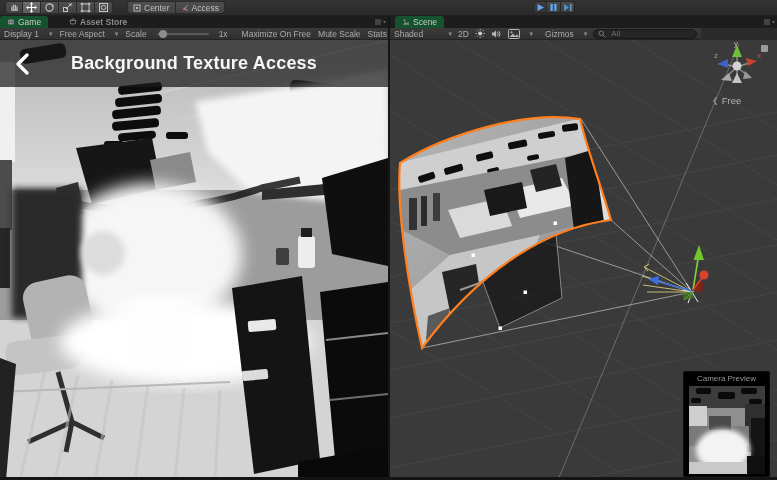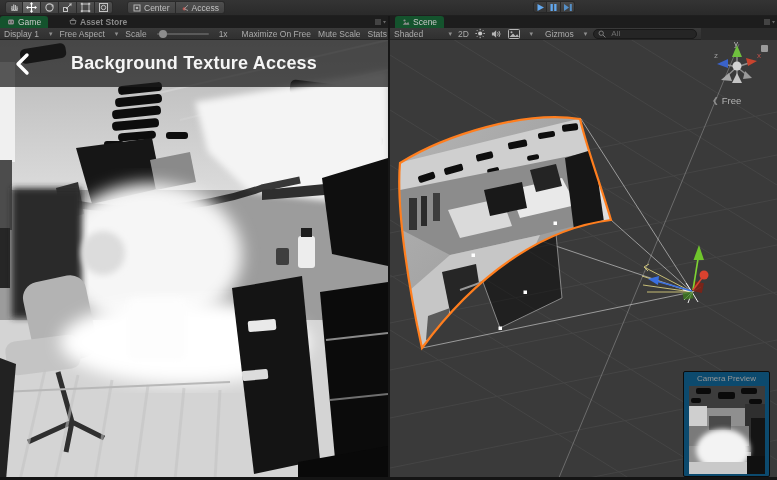--- a/index.html
+++ b/index.html
@@ -45,21 +45,21 @@
   #gameview { position:absolute; left:0; top:40px; width:388px; height:440px; overflow:hidden; background:#888; }
   #sceneview { position:absolute; left:390px; top:40px; width:387px; height:440px; overflow:hidden; background:#3a3a3a; }
   #divider { position:absolute; left:388px; top:16px; width:2px; height:464px; background:#161616; }
   #bottomedge { position:absolute; left:0; top:477px; width:777px; height:3px; background:#141414; }
 
   #gametitlebar { position:absolute; left:0; top:0; width:468px; height:47px; background:rgba(28,28,28,.72); display:flex; align-items:center; }
   #gametitle { position:absolute; left:0; width:388px; text-align:center; color:#f5f5f5; font-size:18px; font-weight:bold; letter-spacing:.2px; }
   #backbtn { position:absolute; left:12px; top:12px; width:22px; height:24px; }
 
   
-  #campreview { position:absolute; left:293px; top:331px; width:87px; height:106px; background:#0c4a6e; border:1px solid #0c0c0c; border-radius:2px; }
+  #campreview { position:absolute; left:293px; top:331px; width:87px; height:106px; background:#000000; border:1px solid #0c0c0c; border-radius:2px; }
   #campreview .cplabel { display:block; text-align:center; font-size:8px; color:#969696; padding-top:2px; }
   #campreview svg { position:absolute; left:5px; top:14px; }
 
   #persplabel { position:absolute; left:322px; top:55px; font-size:9.5px; color:#b2b2b2; display:flex; gap:3px; align-items:center; }
   #persplabel .arr { font-size:8px; color:#8d8d8d; }
 </style>
 </head>
 <body>
 
 <div id="window">

